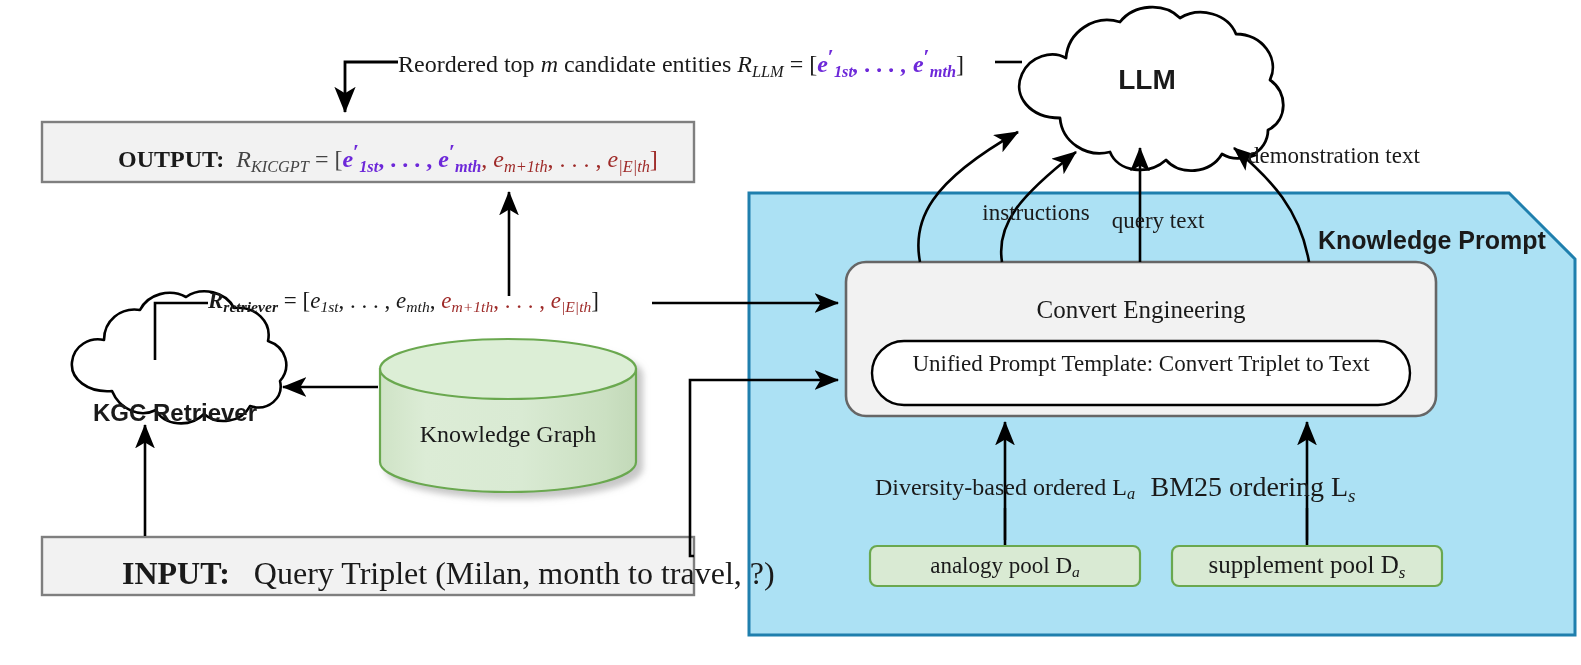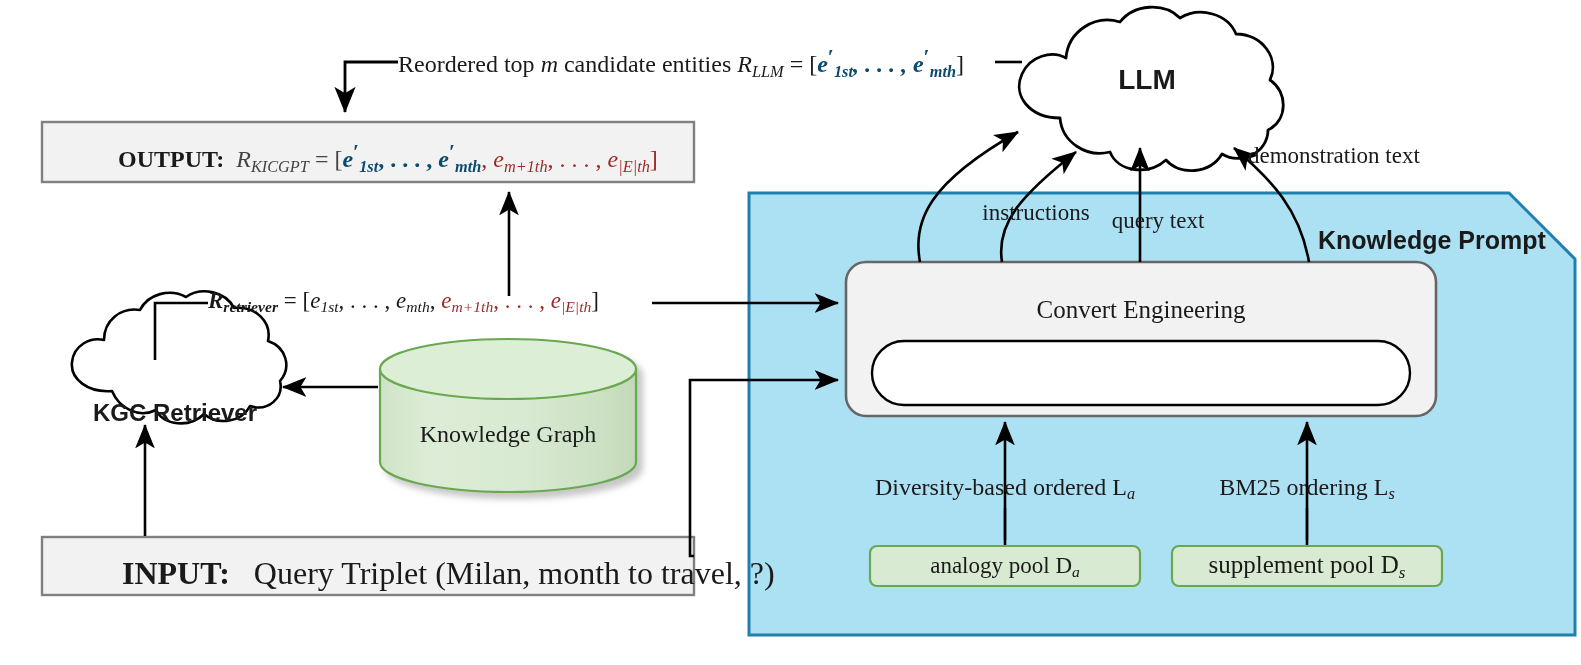--- a/index.html
+++ b/index.html
@@ -4,21 +4,21 @@
 <style>
   html,body{margin:0;padding:0;background:#ffffff;}
   body{width:1581px;height:665px;position:relative;overflow:hidden;
        font-family:"Liberation Serif","DejaVu Serif",serif;color:#1a1a1a;}
   #stage{position:absolute;left:0;top:0;width:1581px;height:665px;}
   svg.layer{position:absolute;left:0;top:0;width:1581px;height:665px;overflow:visible;}
   .txt{position:absolute;white-space:nowrap;font-family:"Liberation Serif","DejaVu Serif",serif;}
   .math{font-style:italic;font-family:"Liberation Serif","DejaVu Serif",serif;}
   .sub{font-size:.68em;vertical-align:-0.28em;font-style:italic;}
   .supprime{font-size:.9em;vertical-align:0.38em;font-style:normal;}
-  .red{color:#0c4a6e;margin-top:17px;}
+  .red{color:#6d28d9;margin-top:17px;}
   .dred{color:#9e2a28;}
   .bold{font-weight:bold;}
   .sans-b{font-family:"Liberation Sans","DejaVu Sans",sans-serif;font-weight:bold;}
   .ctr{transform:translate(-50%,-50%);}
 </style>
 </head>
 <body>
 
 <div id="stage">
 
@@ -133,33 +133,34 @@
   <div class="txt sans-b ctr" style="left:1147px;top:80px;font-size:28px;">LLM</div>
 
   <div class="txt sans-b ctr" style="left:175px;top:413px;font-size:24px;">KGC Retriever</div>
 
   <div class="txt ctr" style="left:508px;top:434px;font-size:24px;">Knowledge Graph</div>
 
   <div class="txt sans-b" style="left:1318px;top:226px;font-size:25px;">Knowledge Prompt</div>
 
   <div class="txt ctr" style="left:1141px;top:310px;font-size:25px;">Convert Engineering</div>
 
+  <div class="txt ctr" style="left:1141px;top:364px;font-size:23px;">Unified  Prompt Template:  Convert Triplet to Text</div>
 
 
   <div class="txt ctr" style="left:1036px;top:213px;font-size:23px;">instructions</div>
 
   <div class="txt ctr" style="left:1158px;top:221px;font-size:23px;">query text</div>
 
   <div class="txt" style="left:1248px;top:143px;font-size:23px;">demonstration text</div>
 
   <div class="txt ctr" style="left:1005px;top:489px;font-size:24px;">
     <span>Diversity-based ordered L</span><span class="sub">a</span>
   </div>
 
-  <div class="txt ctr" style="left:1307px;top:489px;font-size:24px;">
+  <div class="txt ctr" style="left:1253px;top:489px;font-size:28px;">
     <span>BM25 ordering L</span><span class="sub">s</span>
   </div>
 
   <div class="txt ctr" style="left:1005px;top:567px;font-size:23px;">
     <span>analogy pool D</span><span class="sub">a</span>
   </div>
 
   <div class="txt ctr" style="left:1307px;top:567px;font-size:25px;">
     <span>supplement pool D</span><span class="sub">s</span>
   </div>

